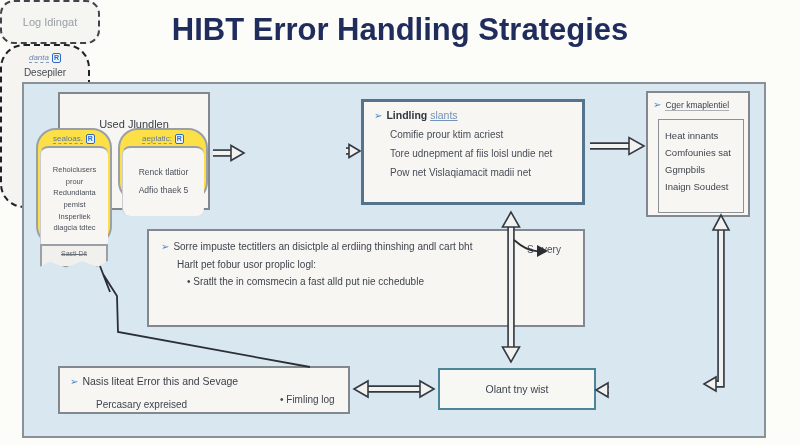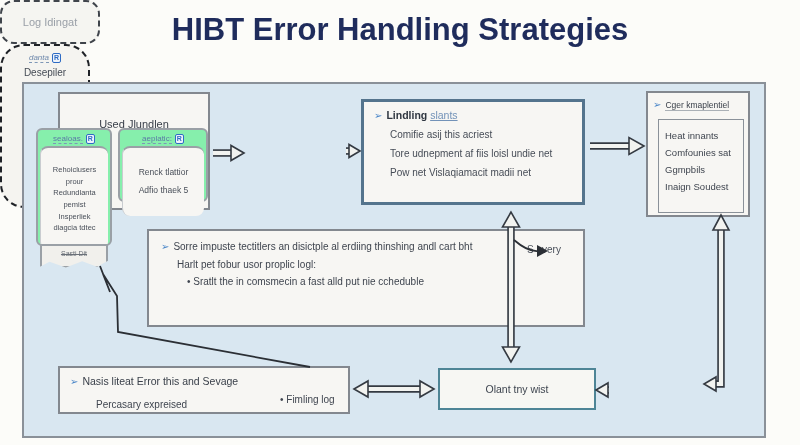--- a/index.html
+++ b/index.html
@@ -6,21 +6,21 @@
   html,body { width:800px; }
   body { font-family:"Liberation Sans", sans-serif; background:#fbfbf7; }
   .stage { position:relative; width:800px; height:445px; overflow:hidden; background:#fcfcf9; }
   .title { position:absolute; top:12px; left:0; width:100%; text-align:center;
            font-size:31px; font-weight:700; color:#1f2c5c; letter-spacing:0px; }
   .frame { position:absolute; left:22px; top:82px; width:744px; height:356px;
            background:#d9e7f1; border:2px solid #8a9199; }
   .box { position:absolute; background:#f7f6f3; border:2px solid #83888f; color:#3c434d; }
   .used-box { left:58px; top:92px; width:152px; height:118px; }
   .used-title { text-align:center; padding-top:24px; font-size:11px; color:#3a404a; }
-  .subbox { position:absolute; background:#86efac; border:2px solid #9aa0a6; border-radius:6px; }
+  .subbox { position:absolute; background:#fde047; border:2px solid #9aa0a6; border-radius:20px; }
   .sub-a { left:36px; top:128px; width:76px; height:118px; }
   .sub-b { left:118px; top:128px; width:90px; height:74px; }
   .sub-head { display:flex; align-items:center; justify-content:center; gap:3px;
               padding:4px 2px 2px 2px; }
   .sub-head .hd { font-size:8px; color:#5b7aa6; border-bottom:1px dashed #7e97b6; }
   .r-badge { font-size:7px; font-weight:700; color:#2e6bc4; border:1px solid #2e6bc4;
              border-radius:2px; padding:0 1px; line-height:8px; background:#eef3fa; }
   .sub-body { border-top:2px solid #9aa0a6; border-left:1px solid #c9ccd0; margin:0 2px;
               background:#f7f6f3; border-radius:8px; padding:16px 1px; text-align:center; }
   .sub-a .sub-body { font-size:7.5px; line-height:1.55; color:#4a505a; }
@@ -112,21 +112,21 @@
 
   <div class="log-box">
     <span class="lbl">Log Idingat</span>
   </div>
 
   <div class="box lindling-box">
     <div class="hdr">
       <span class="marker">➢</span><span>Lindling</span>
       <span class="hlink">slants</span>
     </div>
-    <div class="ln">Comifie asij this acriest</div>
+    <div class="ln">Comifie prour ktim acriest</div>
     <div class="ln">Tore udnepment af fiis loisl undie net</div>
     <div class="ln">Pow net Vislaqiamacit madii net</div>
   </div>
 
   <div class="box cap-box">
     <div class="hdr">
       <span class="marker">➢</span><span class="cap-t">Cger kmaplentiel</span>
     </div>
     <div class="cap-inner">
       <div class="ln">Heat innants</div>

